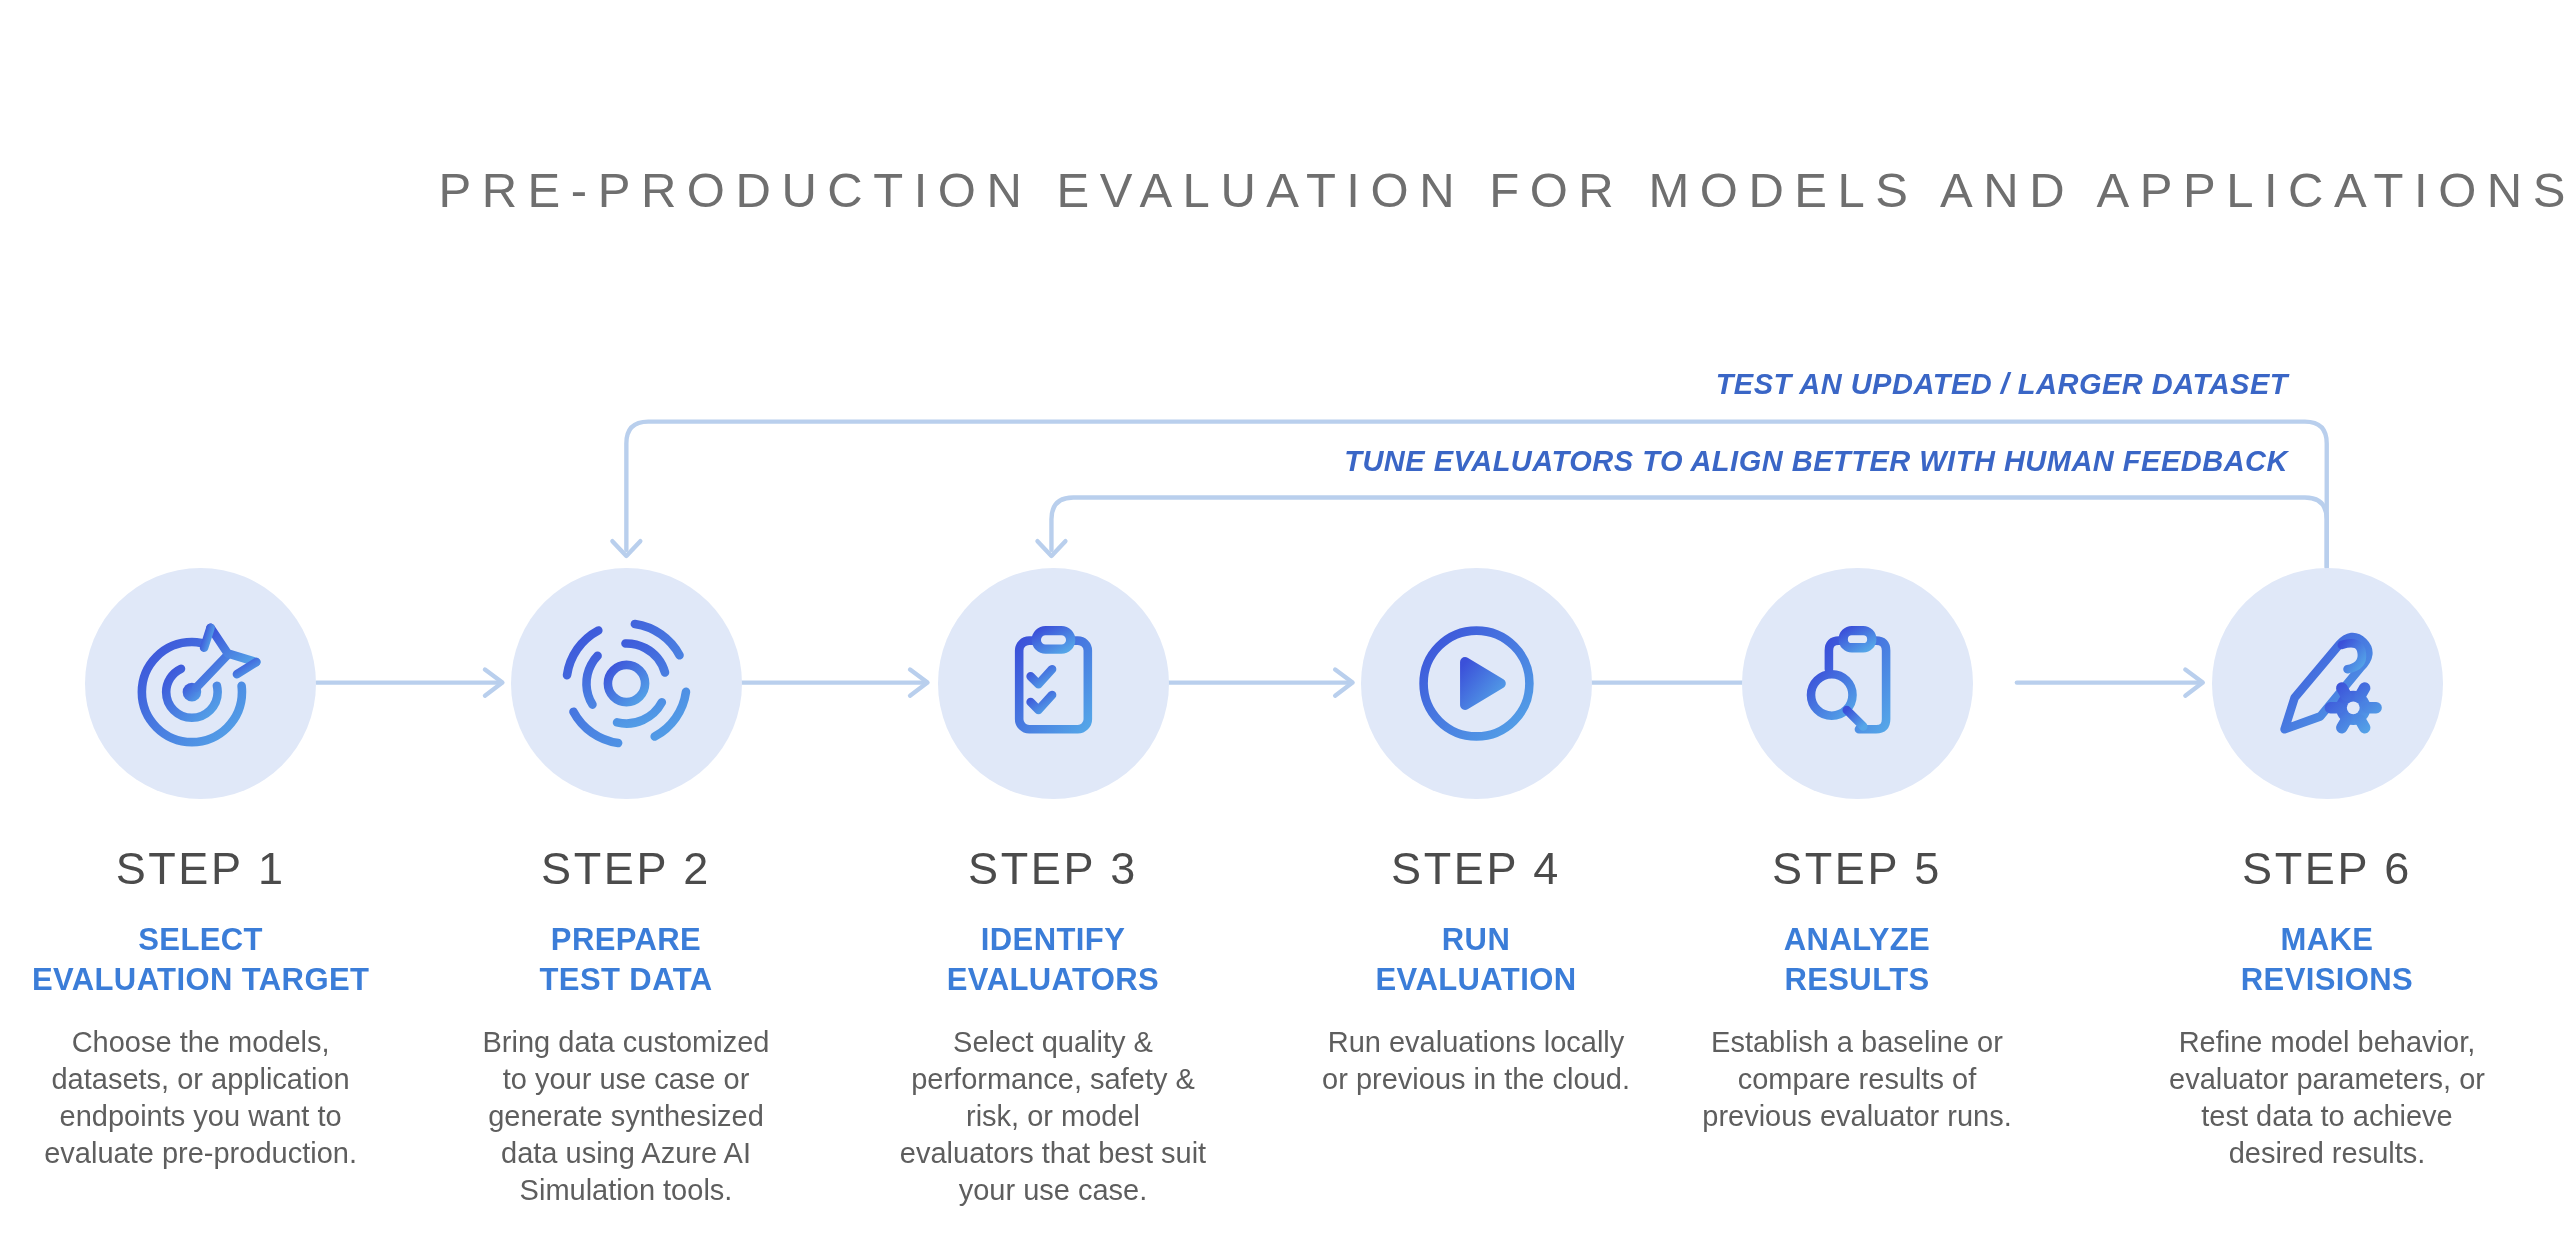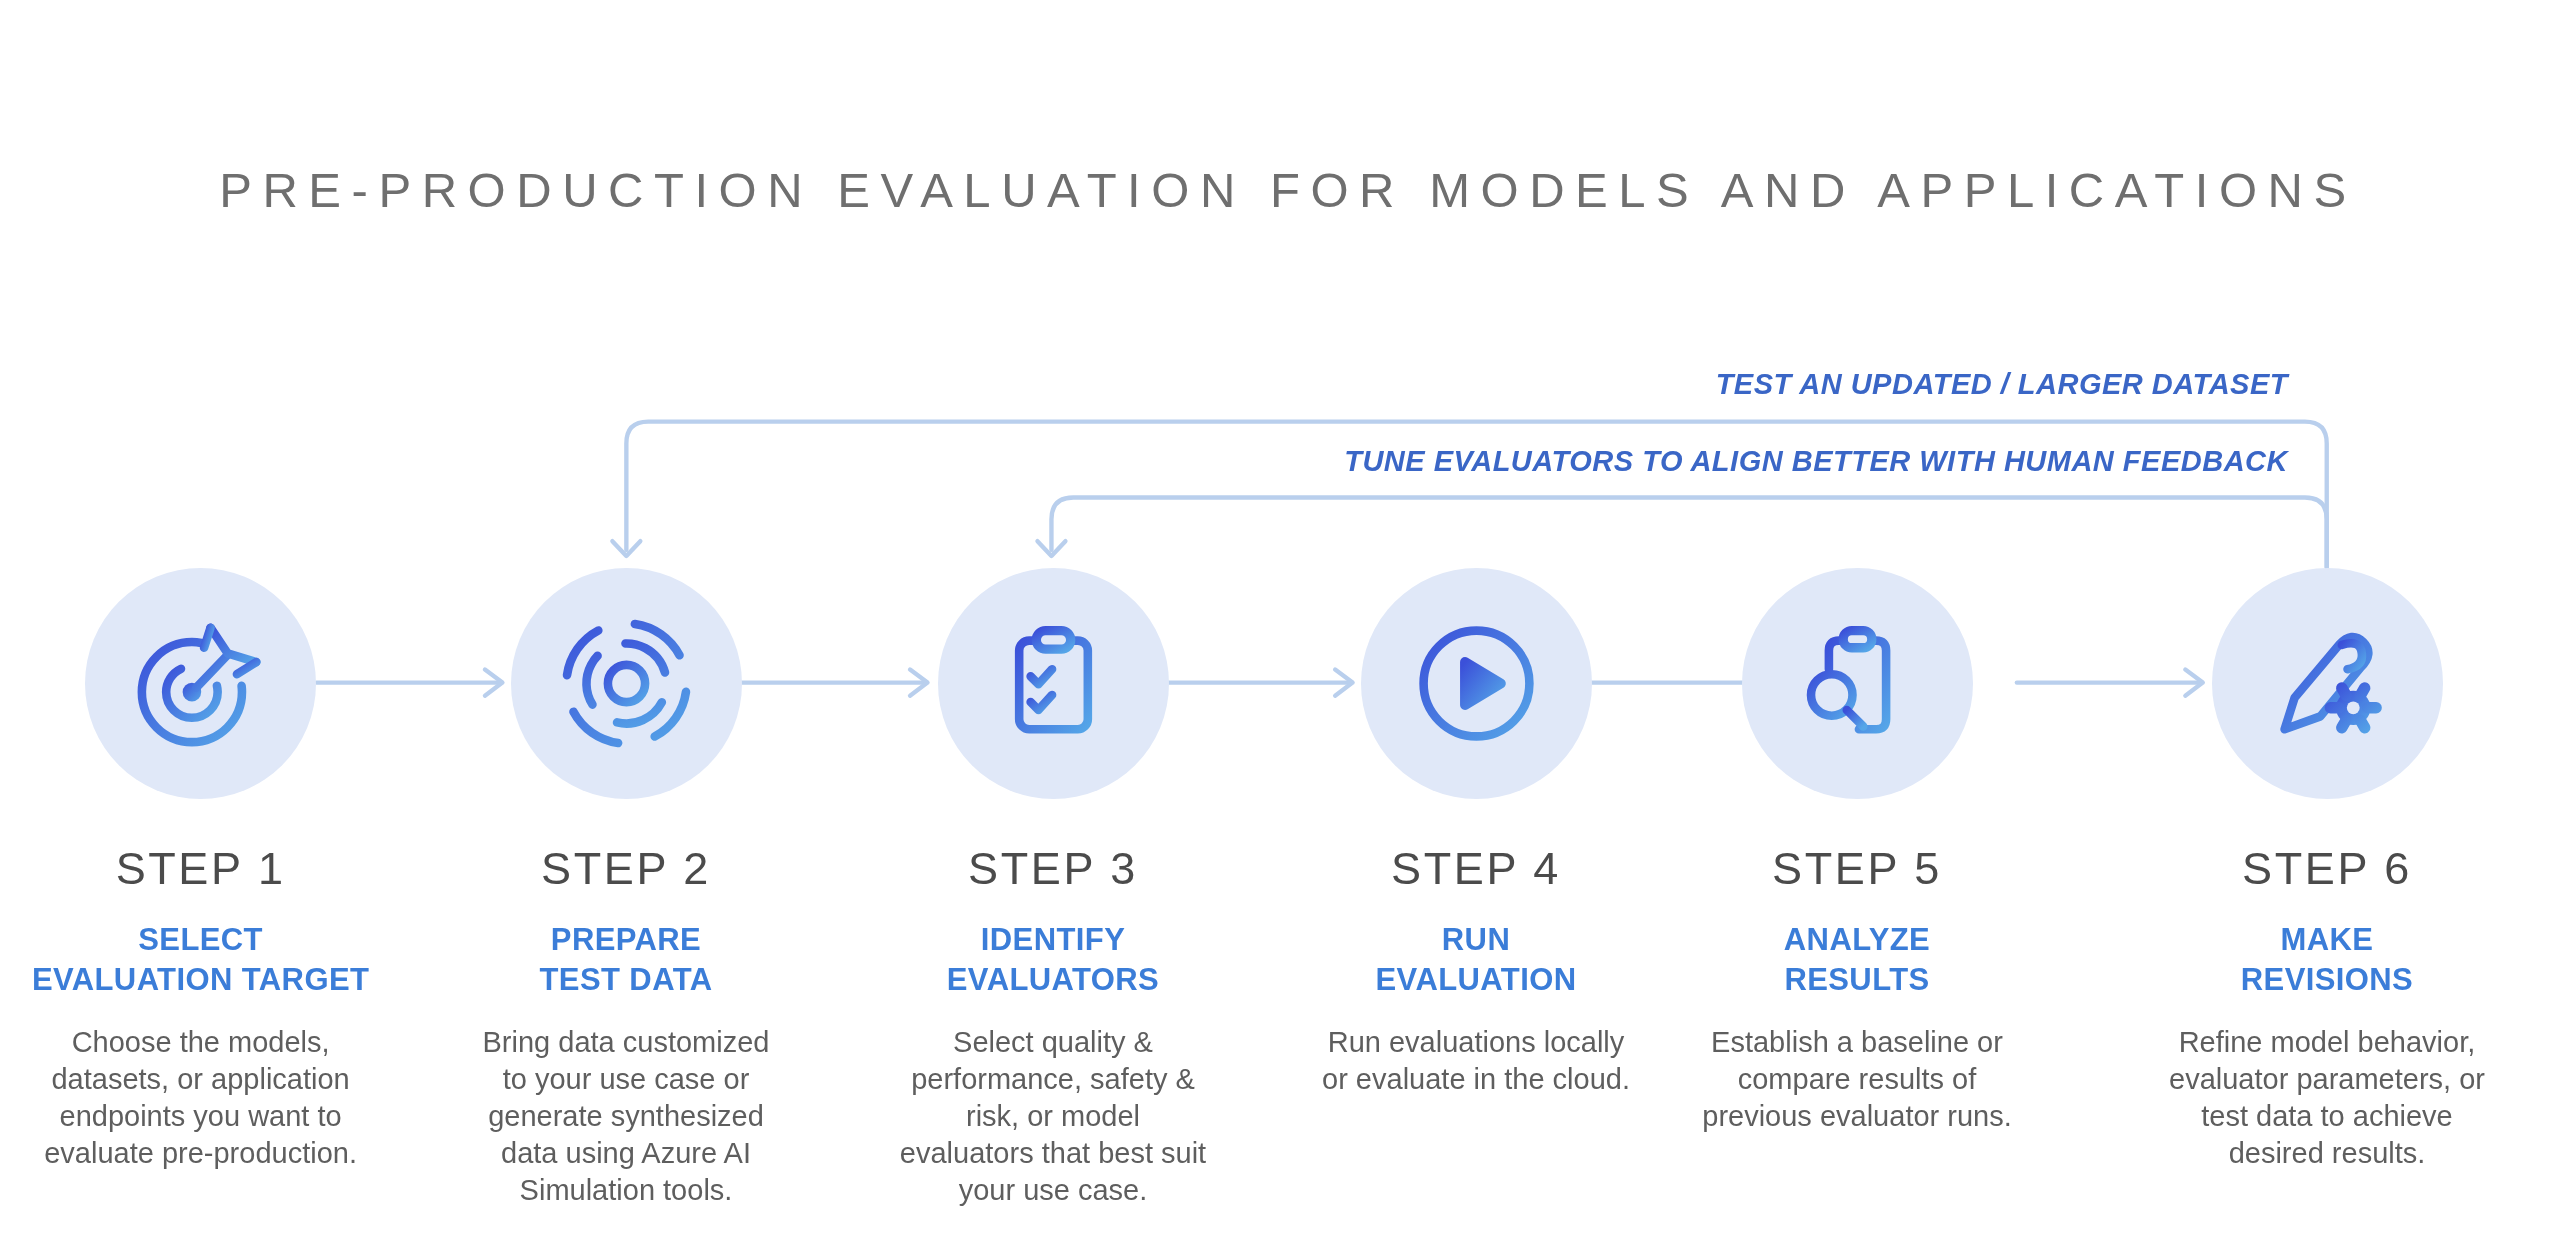--- a/index.html
+++ b/index.html
@@ -2,21 +2,21 @@
 <html style="--accent-blue: #3b7dd8; --feedback-blue: #3a66c6; --circle-bg: #e0e8f8; --title-gray: #6f6f6f; --step-gray: #4b4b4b; --body-gray: #5e5e5e;font-size:14px"><head>
 <meta charset="utf-8">
 <style>
   html,body{margin:0;padding:0;background:#fff;}
   .canvas{
     position:relative;width:2576px;height:1236px;background:#fff;overflow:hidden;
     font-family:"Liberation Sans",sans-serif;
   }
   .title{
     position:absolute;top:162px;left:0;width:100%;margin:0;
-    text-align:center;font-size:49px;font-weight:400;letter-spacing:0.215em;
+    text-align:right;font-size:49px;font-weight:400;letter-spacing:0.215em;
     color:var(--title-gray,#6f6f6f);white-space:nowrap;
   }
   .fb-label{
     position:absolute;right:288px;font-size:29px;font-weight:700;font-style:italic;
     color:var(--feedback-blue,#3a66c6);letter-spacing:0.5px;white-space:nowrap;
   }
   .fb1{top:368px;}
   .fb2{top:445px;}
   svg.flow{position:absolute;left:0;top:0;width:2576px;height:1236px;}
   .step-col{position:absolute;top:568px;width:410px;text-align:center;}
@@ -161,21 +161,21 @@
   </svg>
           </span>
       </div>
       <div class="step-label">STEP 4</div>
       <div class="step-title">
         <div>RUN</div>
         <div>EVALUATION</div>
       </div>
       <div class="step-body">
           <div>Run evaluations locally</div>
-          <div>or evaluate in the cloud.</div>
+          <div>or previous in the cloud.</div>
         </div>
     </div>
       <div class="step-col" style="left: 1652px;">
       <div class="circle">
         <span class="icon">
             <svg viewBox="0 0 100 100">
     <path d="M30,40 V27 Q30,20 37,20 H63 Q70,20 70,27 V75 Q70,82 63,82 H51" fill="none" stroke="url(#ig)" stroke-width="6" stroke-linecap="round" stroke-linejoin="round"></path>
     <rect x="40" y="13" width="20" height="12" rx="6" class="bgfill" stroke="url(#ig)" stroke-width="6.5"></rect>
     <circle cx="32" cy="58" r="14.5" fill="none" stroke="url(#ig)" stroke-width="6" stroke-linecap="round" stroke-linejoin="round"></circle>
     <path d="M42.5,68.5 L54,80" fill="none" stroke="url(#ig)" stroke-width="6" stroke-linecap="round" stroke-linejoin="round"></path>

